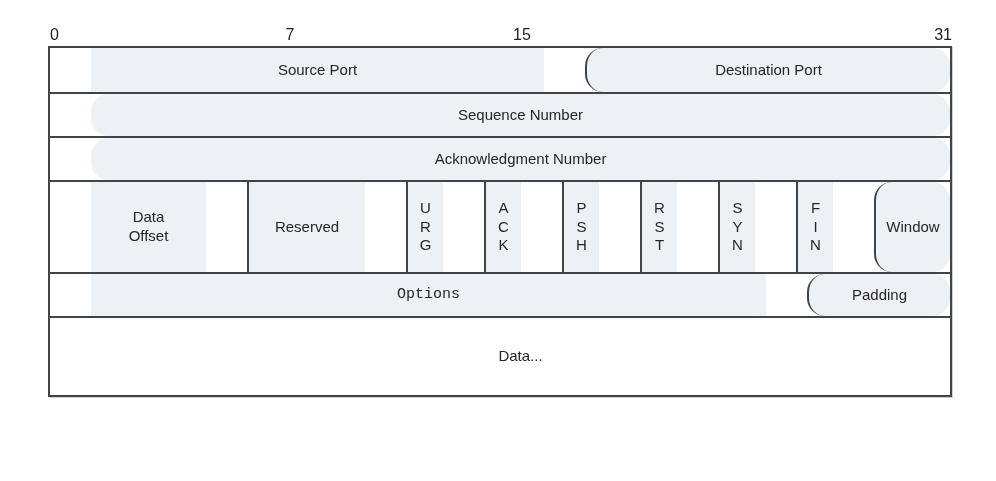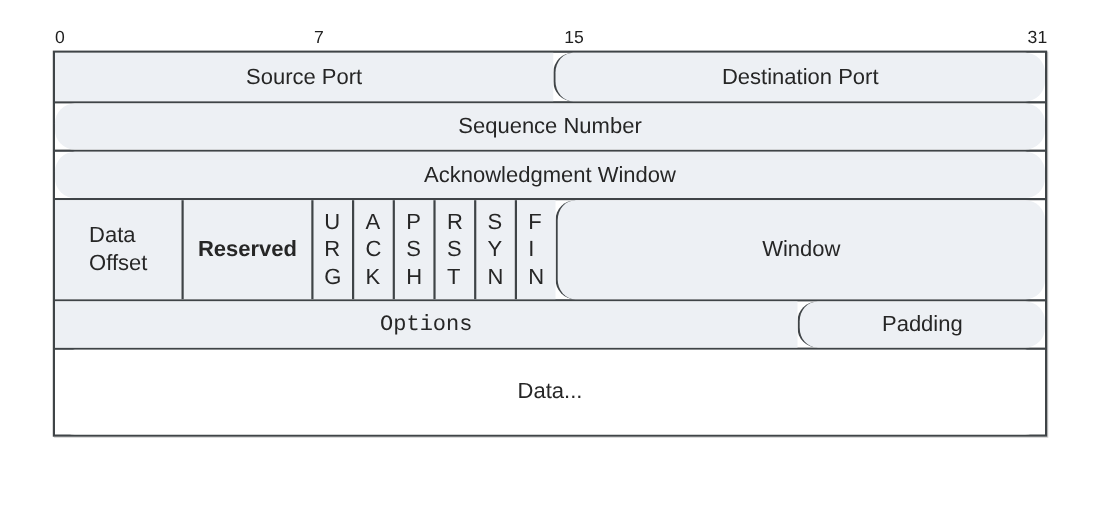--- a/index.html
+++ b/index.html
@@ -49,36 +49,38 @@
     display:flex;
     border-top:2px solid var(--border);
   }
   .row:first-child{border-top:none;}
   .cell{
     background:var(--cell-fill);
     border-left:2px solid var(--border);
     display:flex;
     align-items:center;
     justify-content:center;
-    font-size:20px;
+    text-align:center;
+    font-size:15px;
     line-height:1.25;
     white-space:pre-line;
     padding:2px;
+    margin-left:41px;
   }
   .cell:first-child{border-left:none;}
   .grow{flex:1 1 auto;border-radius:18px;}
   
   .r-ports,.r-seq,.r-ack,.r-cksum{height:44px;}
   .r-flags{height:92px;}
   .r-opts{height:44px;}
   .r-data{height:79px;}
   
   .w-half{flex:0 0 453px;}
   .w-dataoffset{flex:0 0 115px;}
-  .w-reserved{flex:0 0 118px;font-weight:bold;}
+  .w-reserved{flex:0 0 118px;}
   .w-flag{flex:0 0 37px;padding:0;}
   .w-options{flex:0 0 675px;font-family:Liberation Mono, monospace;}
   .cell-data{background:var(--data-fill);}
 </style>
 </head>
 <body>
 
 <div class="diagram">
 
   <div class="ruler">
@@ -93,21 +95,21 @@
     <div class="row r-ports">
       <div class="cell w-half">Source Port</div>
       <div class="cell grow">Destination Port</div>
     </div>
 
     <div class="row r-seq">
       <div class="cell grow">Sequence Number</div>
     </div>
 
     <div class="row r-ack">
-      <div class="cell grow">Acknowledgment Window</div>
+      <div class="cell grow">Acknowledgment Number</div>
     </div>
 
     <div class="row r-flags">
       <div class="cell w-dataoffset">Data
 Offset</div>
       <div class="cell w-reserved">Reserved</div>
       <div class="cell w-flag">U
 R
 G</div>
       <div class="cell w-flag">A

